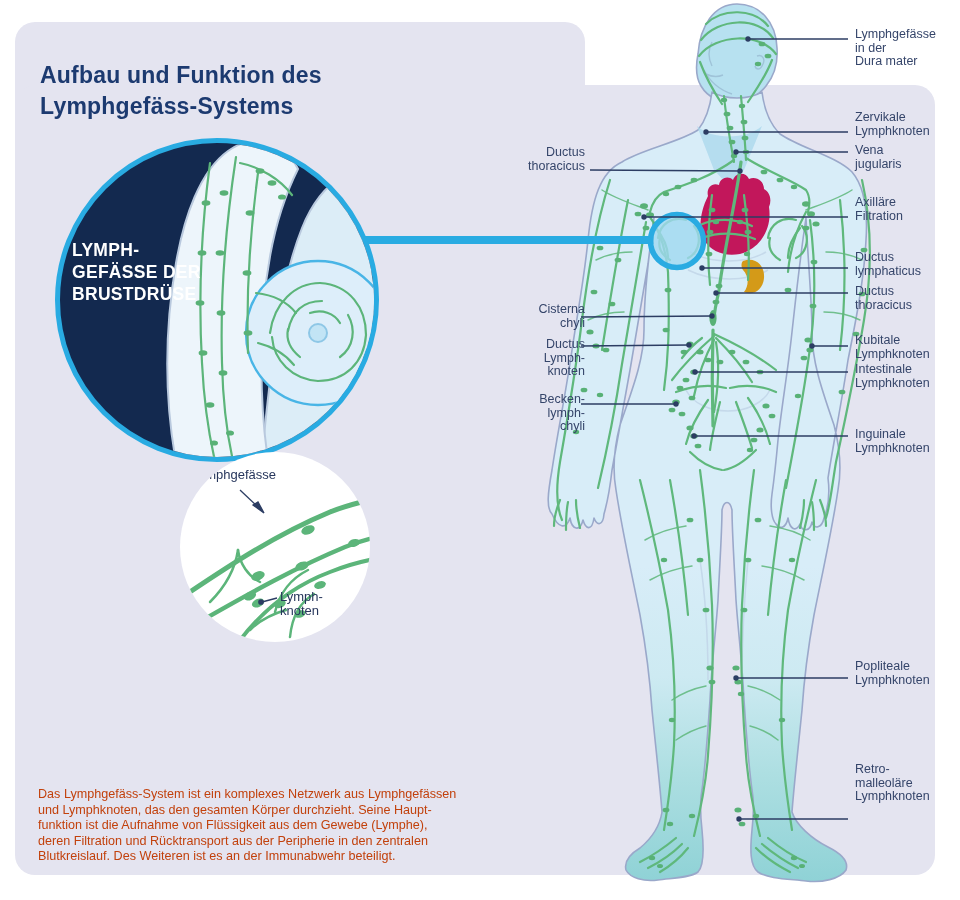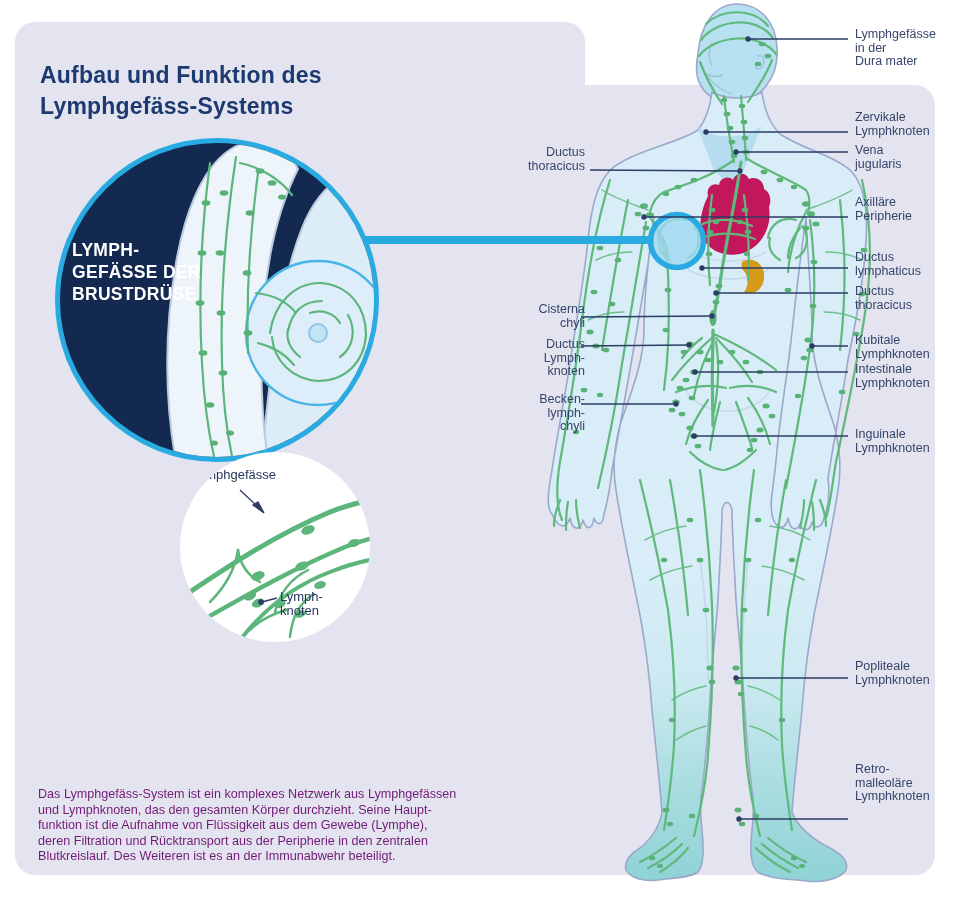--- a/index.html
+++ b/index.html
@@ -33,21 +33,21 @@
   .sc-nodes{left:100px;top:138px;}
   
   .lbl{position:absolute;color:#35456a;font-size:12.5px;line-height:13.5px;
        white-space:pre-line;}
   .r{left:855px;width:95px;}
   .l{width:110px;text-align:right;left:475px;}
   .r0{top:28px}.r1{top:111px}.r2{top:144px}.r3{top:196px}.r4{top:251px}
   .r5{top:285px}.r6{top:334px}.r7{top:363px}.r8{top:428px}.r9{top:660px}.r10{top:763px}
   .l0{top:146px}.l1{top:303px}.l2{top:338px}.l3{top:393px}
   
-  .descr{position:absolute;left:38px;top:787px;width:425px;color:#701a75;
+  .descr{position:absolute;left:38px;top:787px;width:425px;color:#c2410c;
          font-size:12.6px;line-height:15.5px;white-space:pre-line;}
 </style>
 </head>
 <body>
 
 <div id="stage">
 
   <div class="panel-top"></div>
   <div class="panel-main"></div>
 
@@ -462,21 +462,21 @@
 Lymphgefäss-Systems</div>
 
   <div class="lbl r r0">Lymphgefässe
 in der
 Dura mater</div>
   <div class="lbl r r1">Zervikale
 Lymphknoten</div>
   <div class="lbl r r2">Vena
 jugularis</div>
   <div class="lbl r r3">Axilläre
-Peripherie</div>
+Filtration</div>
   <div class="lbl r r4">Ductus
 lymphaticus</div>
   <div class="lbl r r5">Ductus
 thoracicus</div>
   <div class="lbl r r6">Kubitale
 Lymphknoten</div>
   <div class="lbl r r7">Intestinale
 Lymphknoten</div>
   <div class="lbl r r8">Inguinale
 Lymphknoten</div>

